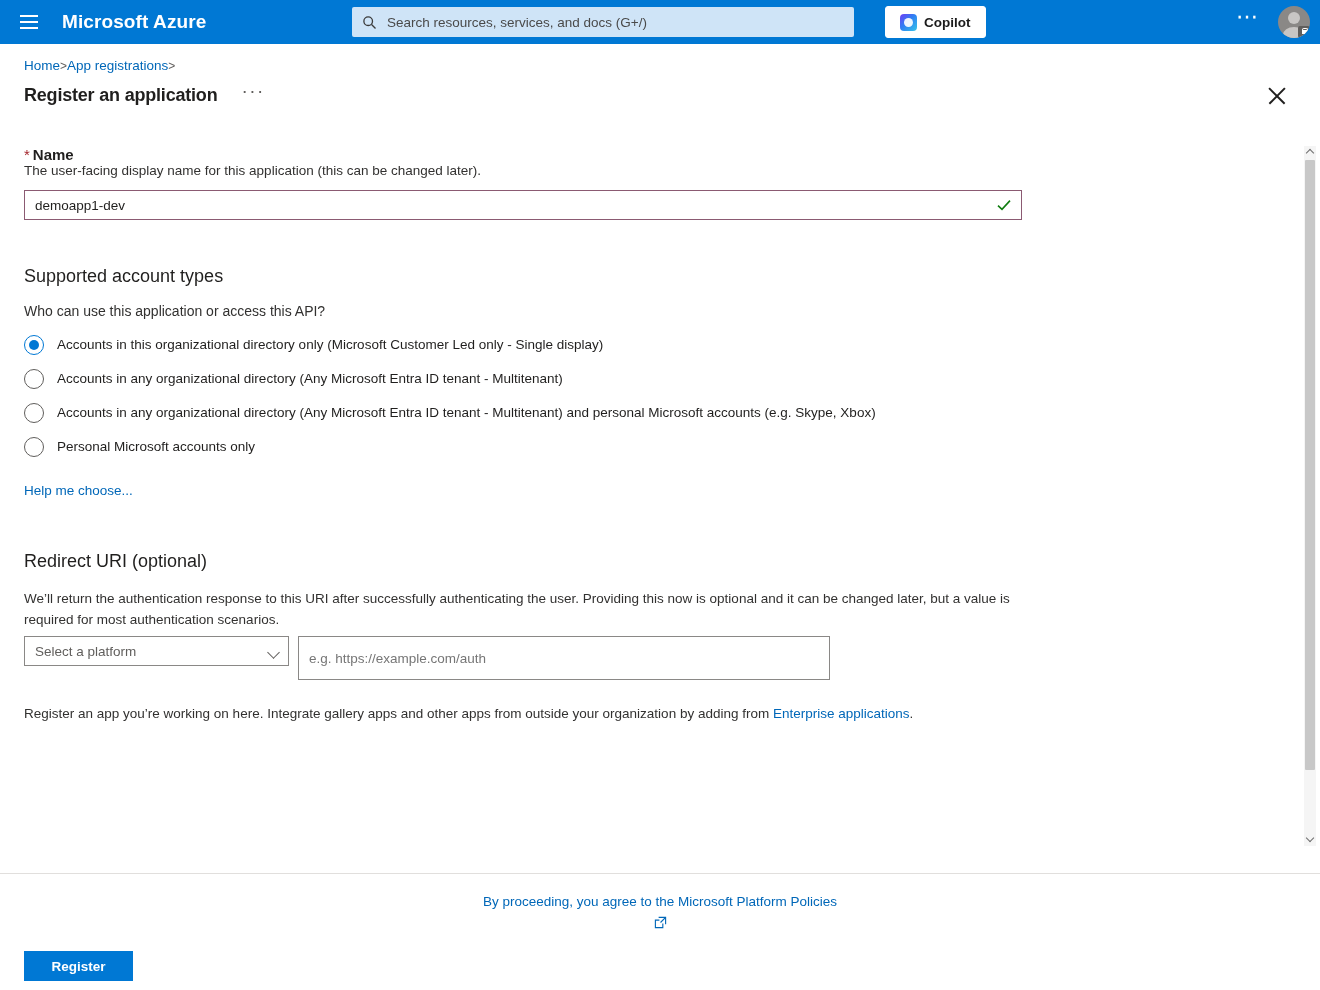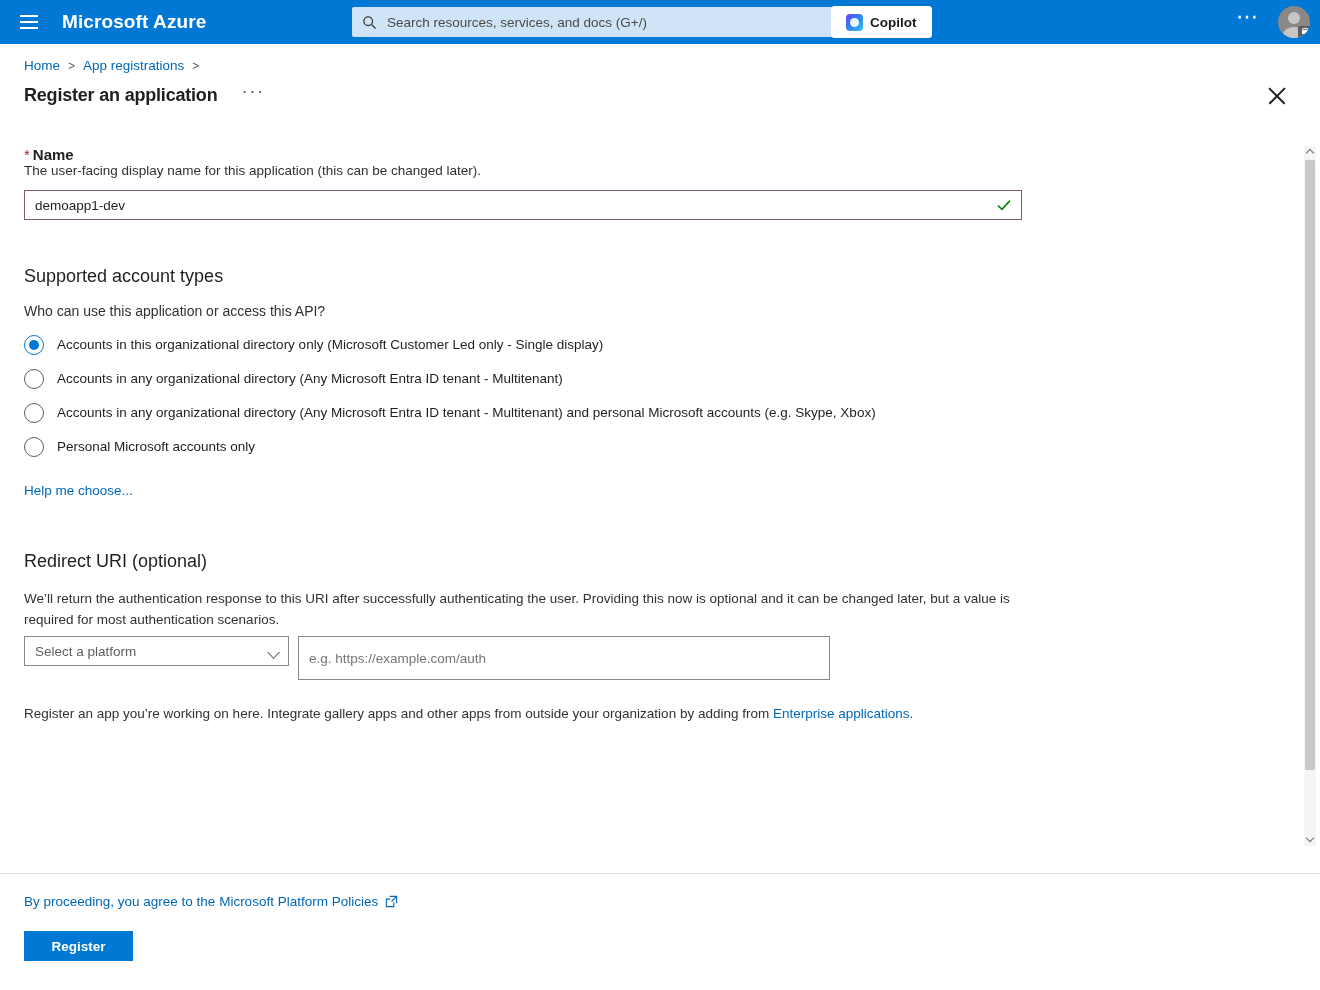--- a/index.html
+++ b/index.html
@@ -64,21 +64,21 @@
     outline: none;
     font-size: 13.5px;
     color: #333;
     width: 100%;
     font-family: "Liberation Sans", sans-serif;
   }
   .search-input::placeholder { color: #4a4a4a; }
 
   .copilot-btn {
     position: absolute;
-    left: 831px;
+    left: 885px;
     top: 6px;
     height: 32px;
     background: #ffffff;
     border: 1px solid #ffffff;
     border-radius: 3px;
     display: flex;
     align-items: center;
     gap: 7px;
     padding: 0 14px;
     cursor: pointer;
@@ -172,21 +172,20 @@
     border-bottom: none;
     border-radius: 2px 2px 0 0;
   }
 
   
   .breadcrumb {
     padding: 14px 0 0 24px;
     font-size: 13.5px;
     display: flex;
     align-items: center;
-    gap: 8px;
   }
   .crumb-link {
     color: #0067b8;
     cursor: pointer;
     text-decoration: none;
   }
   .crumb-sep {
     color: #605e5c;
     font-size: 12px;
   }
@@ -435,20 +434,21 @@
     height: 117px;
     border-top: 1px solid #e1dfdd;
     background: #ffffff;
     padding: 20px 24px 0 24px;
   }
   .policy-line {
     display: flex;
     align-items: center;
     gap: 7px;
     font-size: 13.5px;
+    flex-direction: column;
   }
   .ext-icon { width: 13px; height: 13px; }
   .register-btn {
     margin-top: 22px;
     background: #0078d4;
     color: #ffffff;
     border: none;
     height: 30px;
     min-width: 109px;
     padding: 0 18px;

